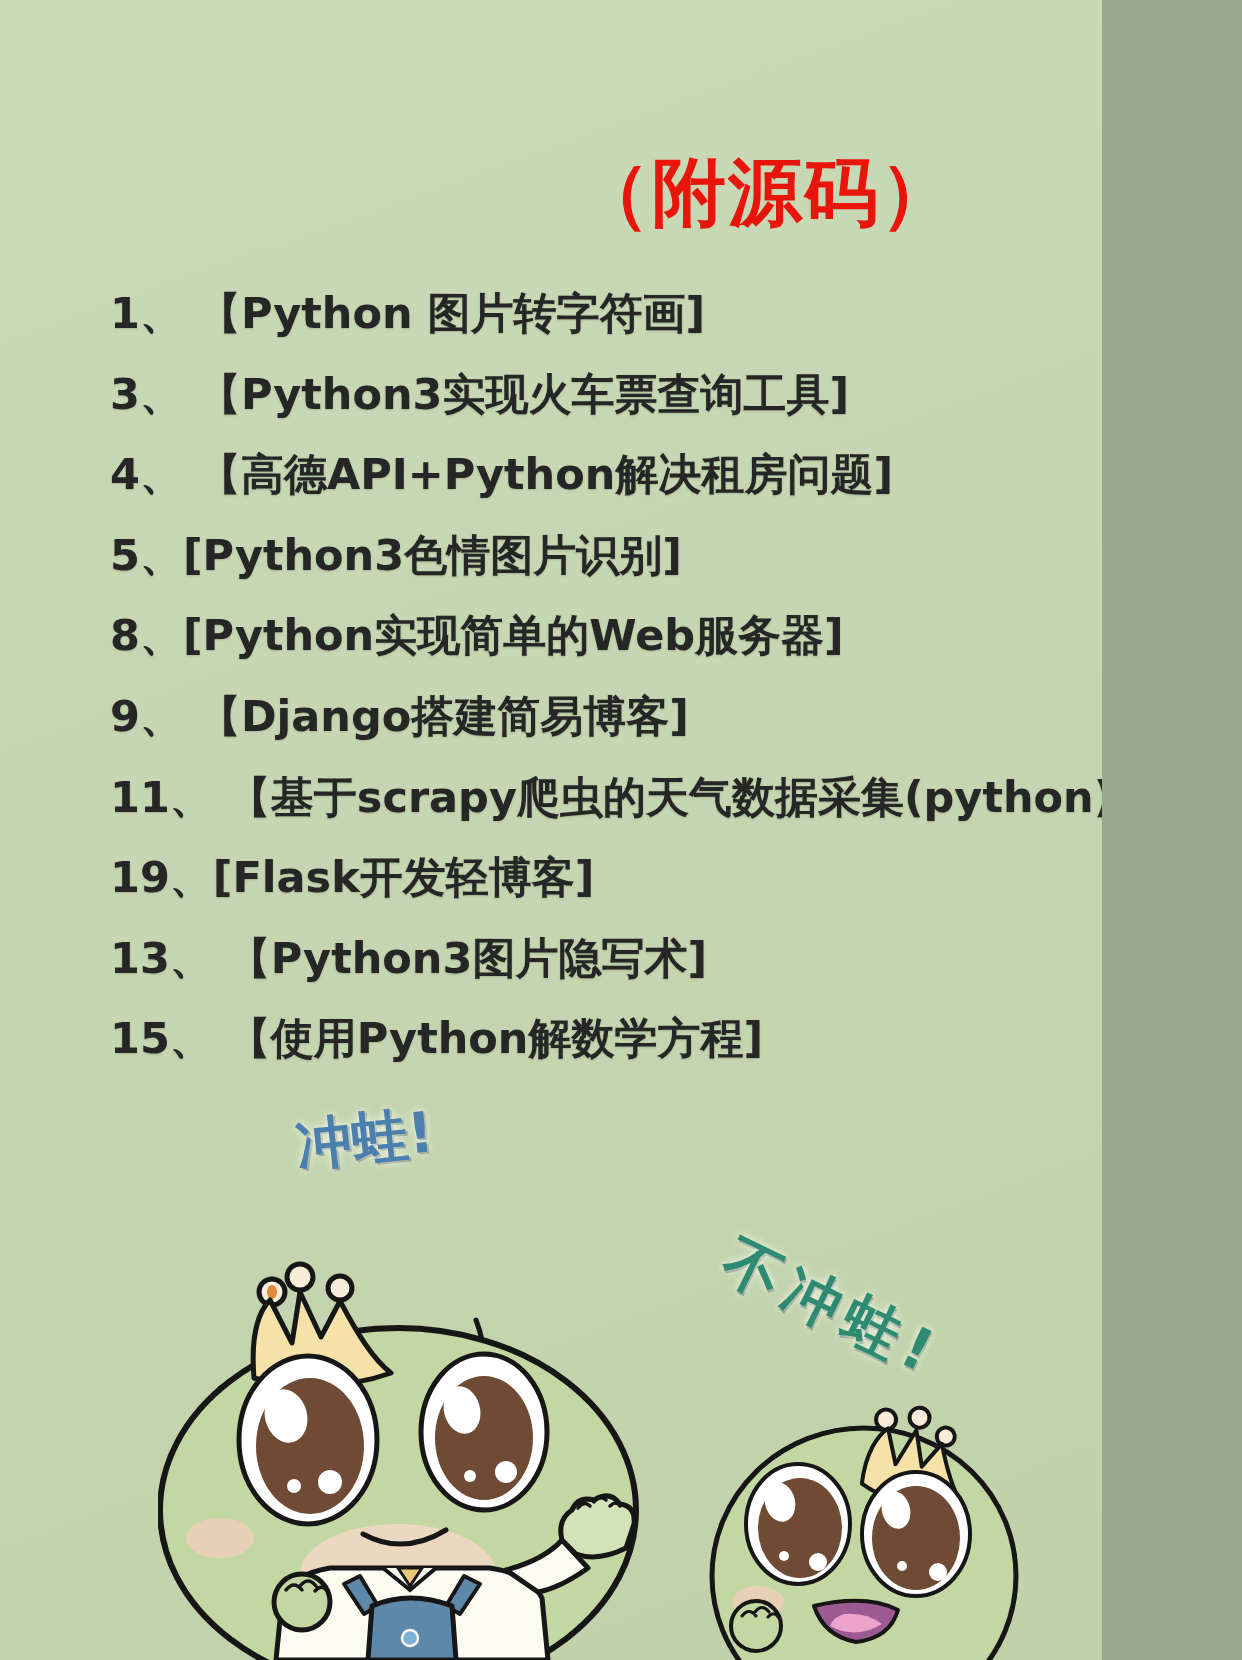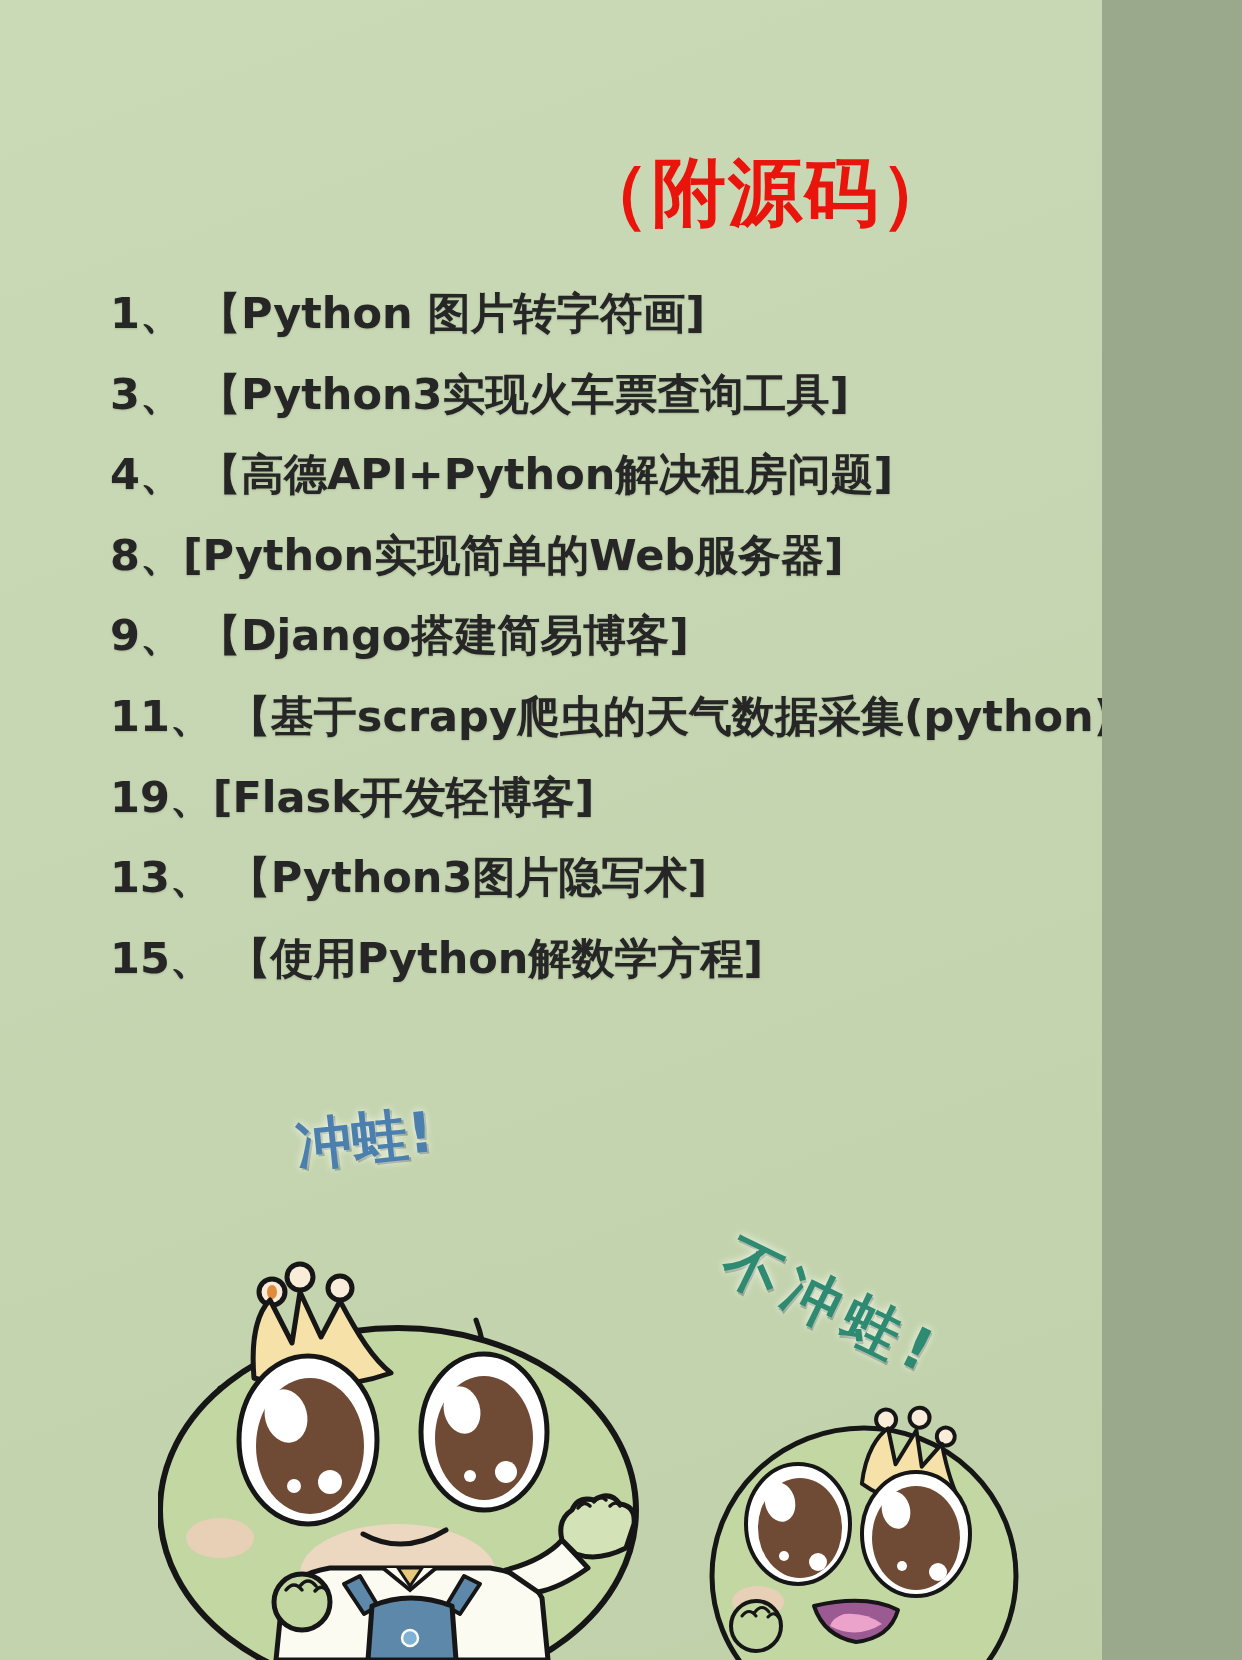--- a/index.html
+++ b/index.html
@@ -45,20 +45,21 @@
 <body>
 
 <main class="canvas">
 
   <h1 class="title">（附源码）</h1>
 
   <ol class="list" id="project-list">
       <li class="item">1、 【Python 图片转字符画]</li>
       <li class="item">3、 【Python3实现火车票查询工具]</li>
       <li class="item">4、 【高德API+Python解决租房问题]</li>
+      <li class="item">5、[Python3色情图片识别]</li>
       <li class="item">8、[Python实现简单的Web服务器]</li>
       <li class="item">9、 【Django搭建简易博客]</li>
       <li class="item">11、 【基于scrapy爬虫的天气数据采集(python)]</li>
       <li class="item">19、[Flask开发轻博客]</li>
       <li class="item">13、 【Python3图片隐写术]</li>
       <li class="item">15、 【使用Python解数学方程]</li>
     </ol>
 
   <div class="sticker sticker-chong">冲蛙!</div>
   <div class="sticker sticker-buchong">不冲蛙!</div>

